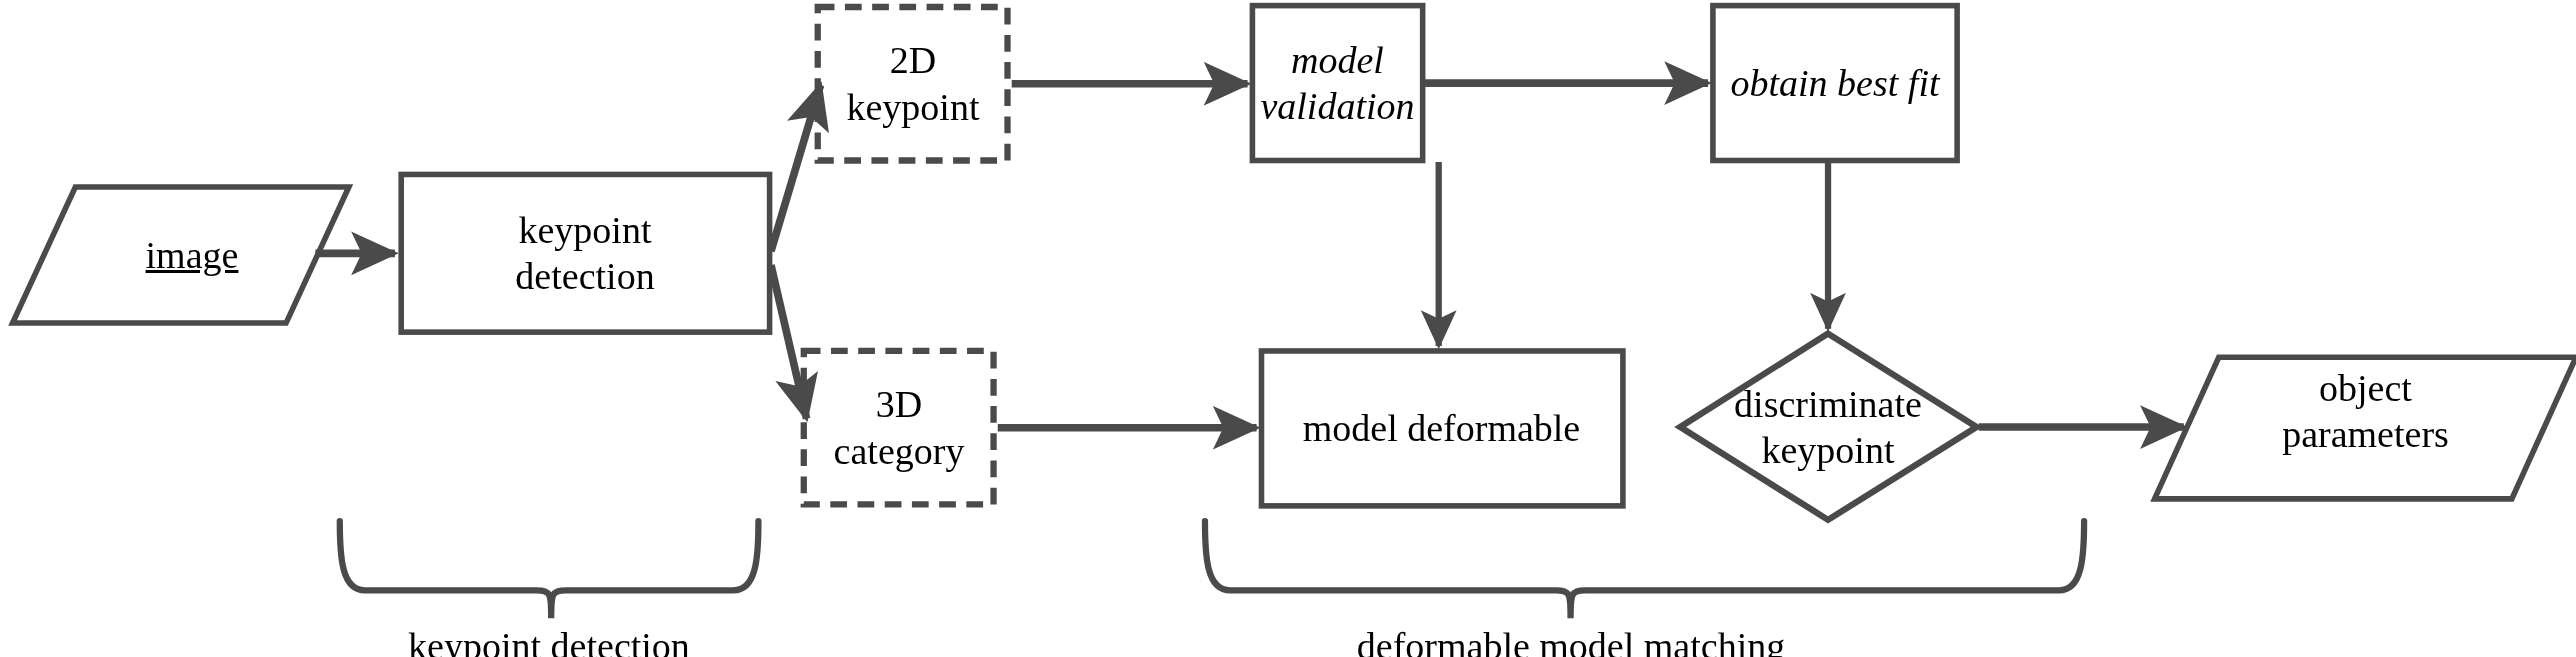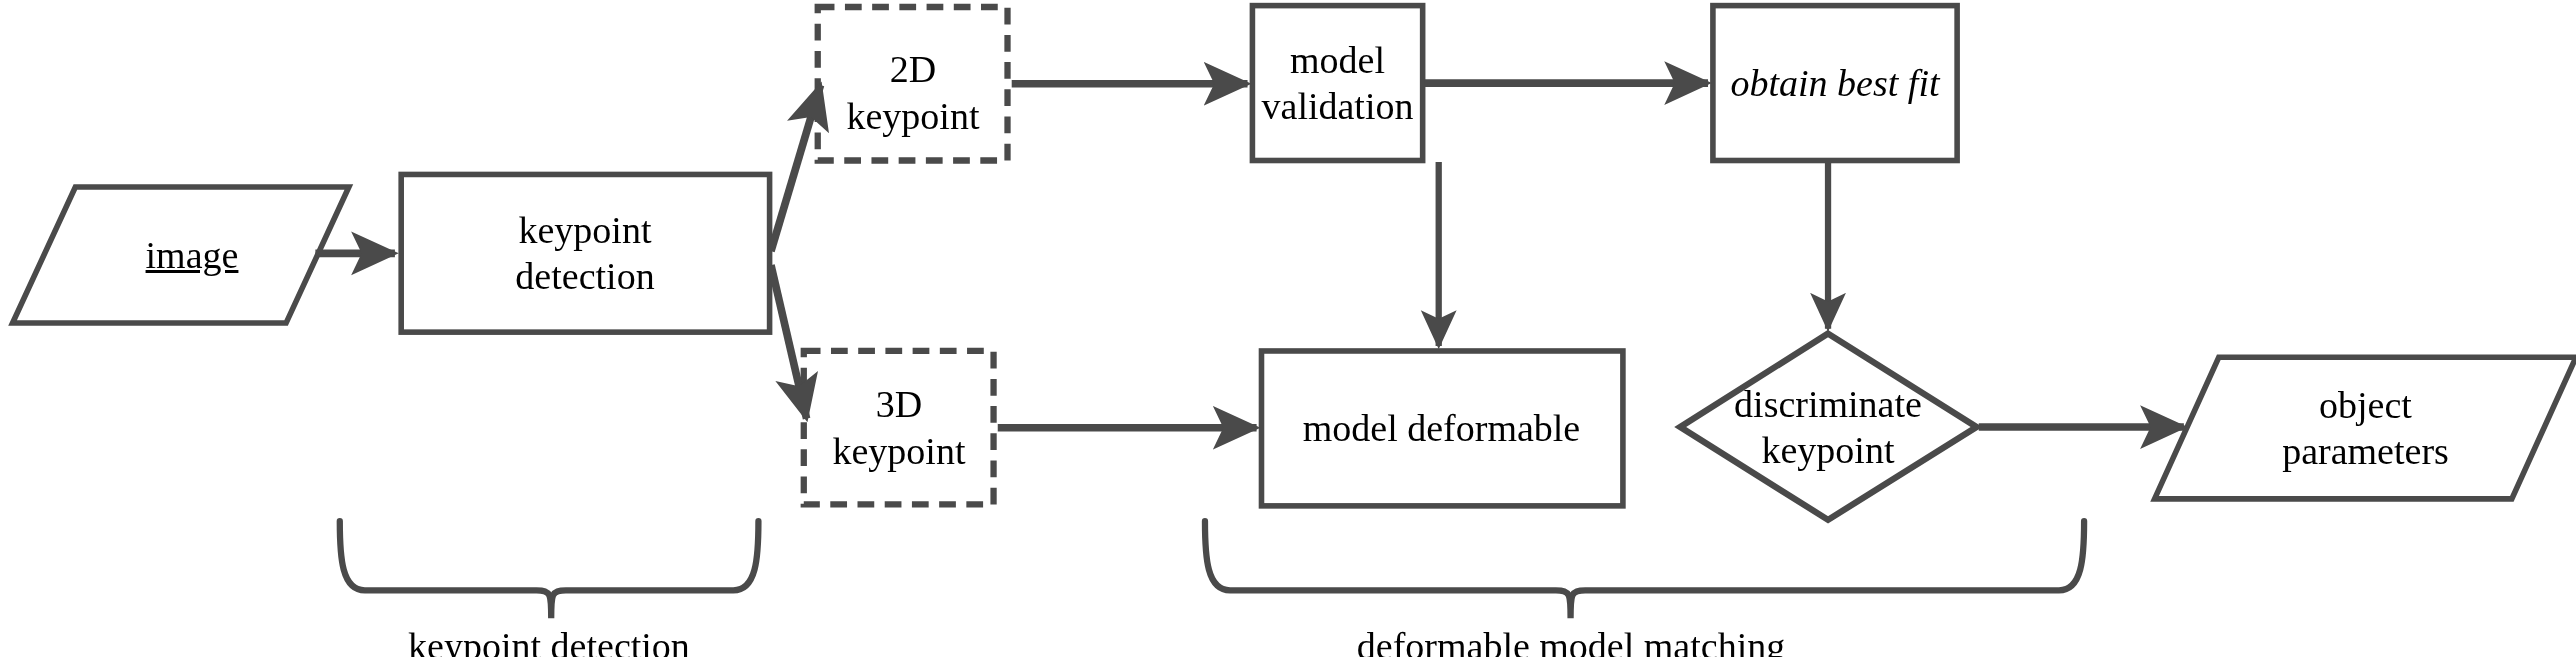--- a/index.html
+++ b/index.html
@@ -71,36 +71,36 @@
                C2251,852 2251,846 2272,846
                L2951,846 C2984,846 2987,800 2987,747" stroke-width="9" stroke-linecap="round"></path>
     </g>
   </svg>
 
   <div class="node-label" style="left:24px;top:187px;width:336px;height:136px;text-decoration:underline;">image</div>
 
   <div class="node-label" style="left:401px;top:174px;width:368px;height:158px;">keypoint
 detection</div>
 
-  <div class="node-label" style="left:818px;top:16px;width:190px;height:153px;">2D
+  <div class="node-label" style="left:818px;top:7px;width:190px;height:153px;">2D
 keypoint</div>
 
   <div class="node-label" style="left:804px;top:351px;width:190px;height:153px;">3D
-keypoint</div>
+category</div>
 
-  <div class="node-label" style="left:1242px;top:5.6px;width:191px;height:155px;">model validation</div>
+  <div class="node-label" style="left:1242px;top:5.6px;width:191px;height:155px;font-style:italic;">model validation</div>
 
   <div class="node-label" style="left:1713px;top:5.6px;width:244px;height:155px;font-style:italic;">obtain best fit</div>
 
   <div class="node-label" style="left:1261px;top:351px;width:361px;height:155px;">model deformable</div>
 
   <div class="node-label" style="left:1680px;top:342px;width:296px;height:170px;">discriminate
 keypoint</div>
 
-  <div class="node-label" style="left:2155px;top:357px;width:421px;height:142px;">object
+  <div class="node-label" style="left:2155px;top:340px;width:421px;height:142px;">object
 parameters</div>
 
   <div class="brace-label" style="left:270px;top:627px;width:558px;">keypoint detection</div>
 
   <div class="brace-label" style="left:1222px;top:627px;width:698px;">deformable model matching</div>
 
 </div>
 
 
 </body></html>

